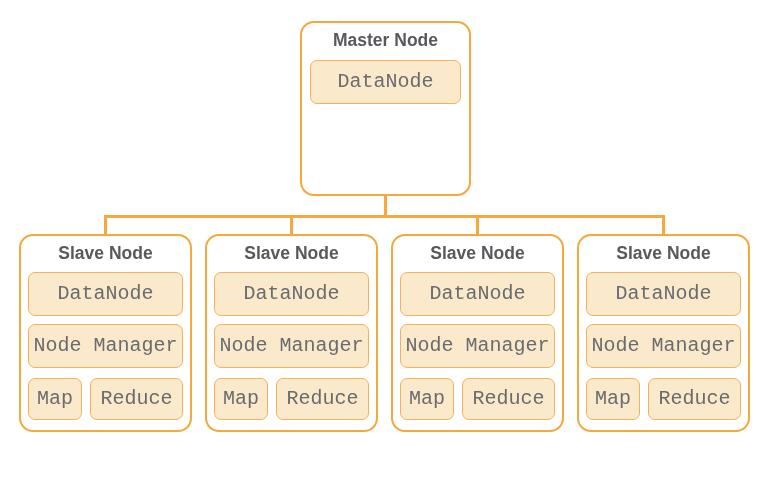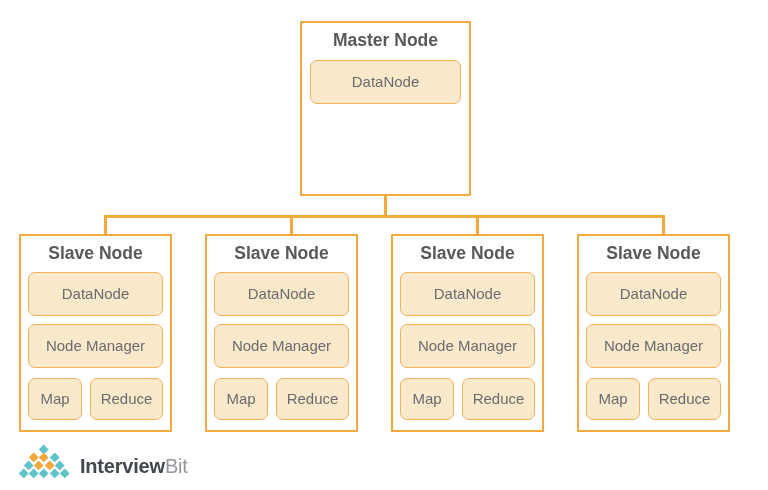--- a/index.html
+++ b/index.html
@@ -24,47 +24,48 @@
   .canvas{position:absolute;inset:0;width:768px;height:490px;}
 
   
   .conn{position:absolute;background:var(--accent-orange);}
 
   
   .card{
     position:absolute;
     background:#ffffff;
     border:2.5px solid var(--accent-orange);
-    border-radius:1px;
+    border-radius:14px;
   }
   .card-title{
     text-align:center;
     font-weight:bold;
     font-size:17.5px;
     line-height:22px;
     color:var(--title-text);
     padding-top:6px;
   }
   .ibox{
     background:var(--inner-fill);
     border:1.5px solid var(--inner-border);
     border-radius:7px;
     color:var(--label-text);
-    font-size:15px;
+    font-size:20px;
     line-height:1.3;
     display:flex;
     align-items:center;
     justify-content:center;
     text-align:center;
+    font-family:Liberation Mono, monospace;
   }
   .master-card{left:300px;top:21px;width:171px;height:175px;padding:0 8px;}
   .master-card .box-datanode{height:44px;margin-top:9px;}
   .master-card .box-rm{height:74px;margin-top:11px;padding:0 12px;}
 
-  .slave-card{width:153px;height:198px;top:234px;padding:0 7px;}
+  .slave-card{width:173px;height:198px;top:234px;padding:0 7px;}
   .slave-card .box-datanode{height:44px;margin-top:8px;}
   .slave-card .box-nm{height:44px;margin-top:8px;}
   .task-row{display:flex;gap:8px;margin-top:10px;height:42px;}
   .box-map{width:54px;height:42px;}
   .box-reduce{flex:1;height:42px;}
 
   .slave-1{left:19px;}
   .slave-2{left:205px;}
   .slave-3{left:391px;}
   .slave-4{left:577px;}
@@ -170,34 +171,14 @@
     <div class="task-row">
       <div class="ibox box-map">
         <span>Map</span>
       </div>
       <div class="ibox box-reduce">
         <span>Reduce</span>
       </div>
     </div>
   </div>
 
-  <div class="logo">
-    <div class="pyramid">
-      <div class="diamond teal" style="left:22.3px;top:1.3px;"></div>
-      <div class="diamond orange" style="left:11.9px;top:9.3px;"></div>
-      <div class="diamond orange" style="left:22.3px;top:9.3px;"></div>
-      <div class="diamond teal" style="left:32.7px;top:9.3px;"></div>
-      <div class="diamond teal" style="left:6.7px;top:17.3px;"></div>
-      <div class="diamond orange" style="left:17.1px;top:17.3px;"></div>
-      <div class="diamond orange" style="left:27.5px;top:17.3px;"></div>
-      <div class="diamond teal" style="left:37.9px;top:17.3px;"></div>
-      <div class="diamond teal" style="left:1.5px;top:25.3px;"></div>
-      <div class="diamond teal" style="left:11.9px;top:25.3px;"></div>
-      <div class="diamond teal" style="left:22.3px;top:25.3px;"></div>
-      <div class="diamond teal" style="left:32.7px;top:25.3px;"></div>
-      <div class="diamond teal" style="left:43.1px;top:25.3px;"></div>
-    </div>
-    <div class="logo-text">
-      <span class="primary">Interview</span><span class="secondary">Bit</span>
-    </div>
-  </div>
 
 </div>
 
 </body></html>

